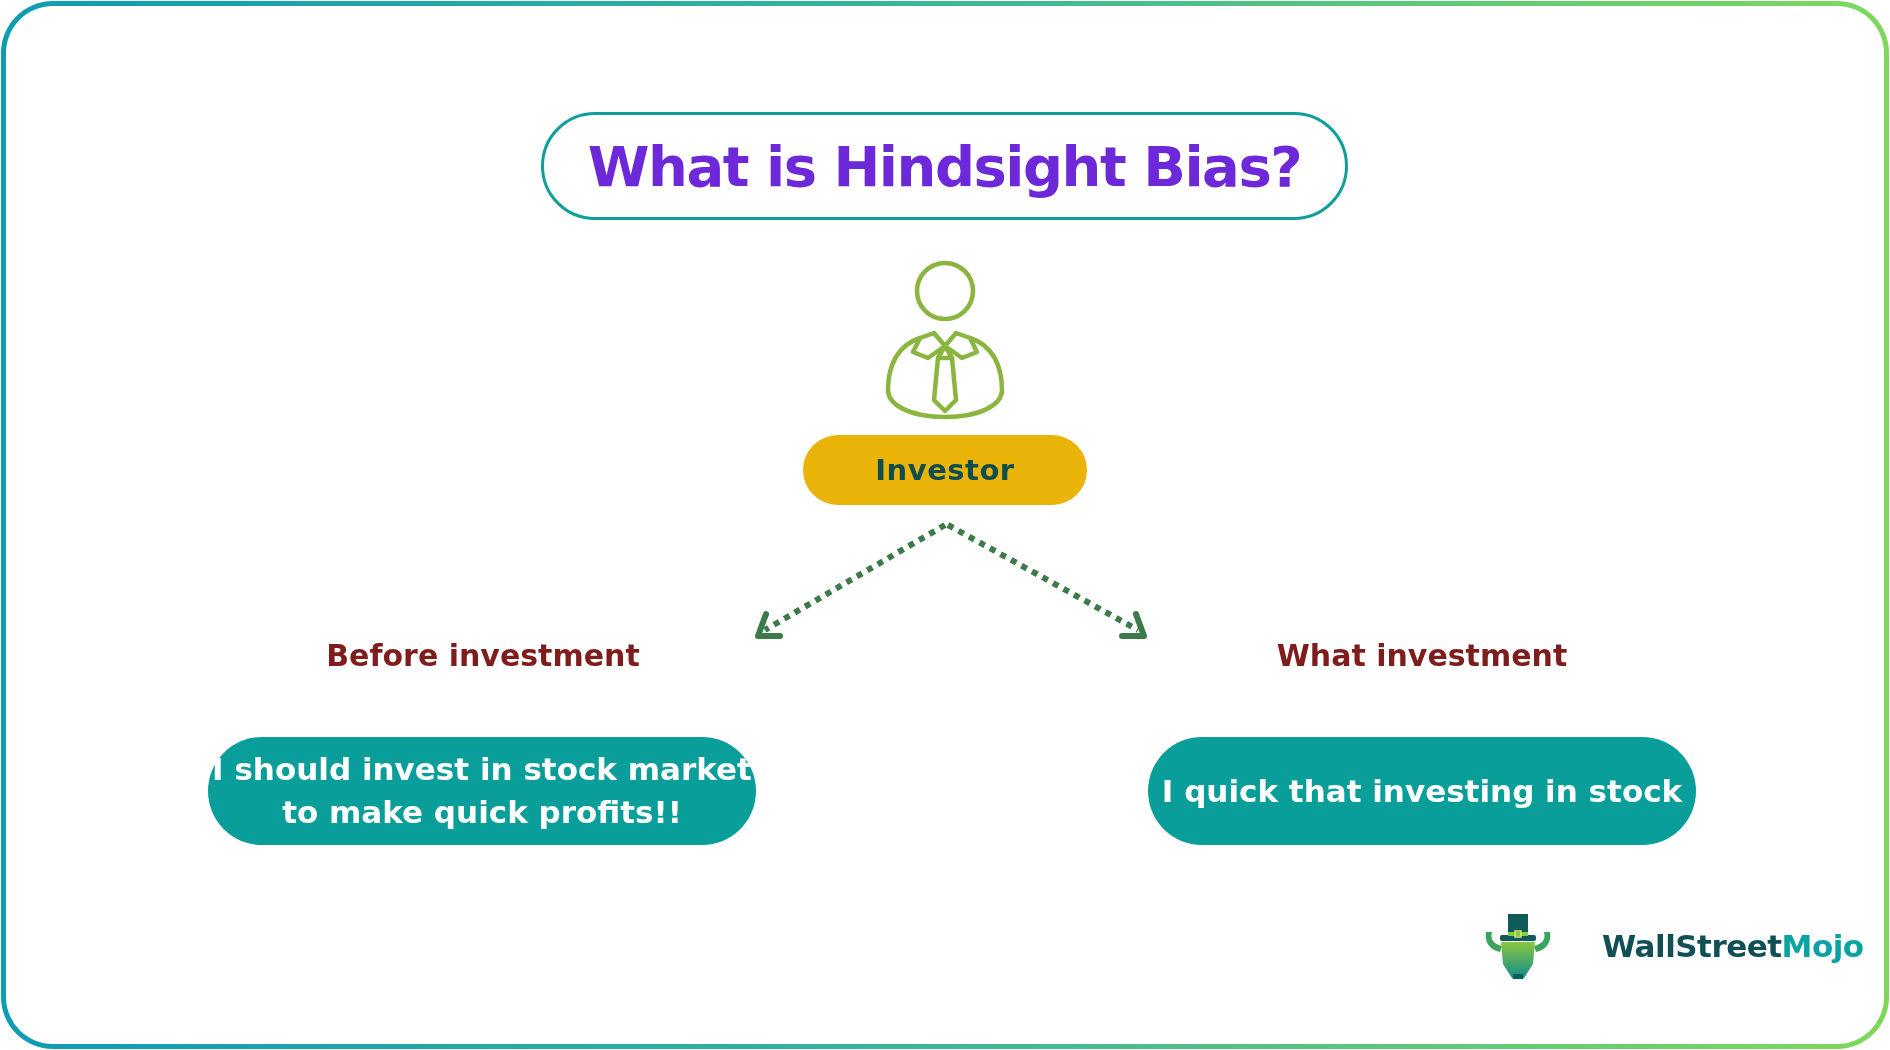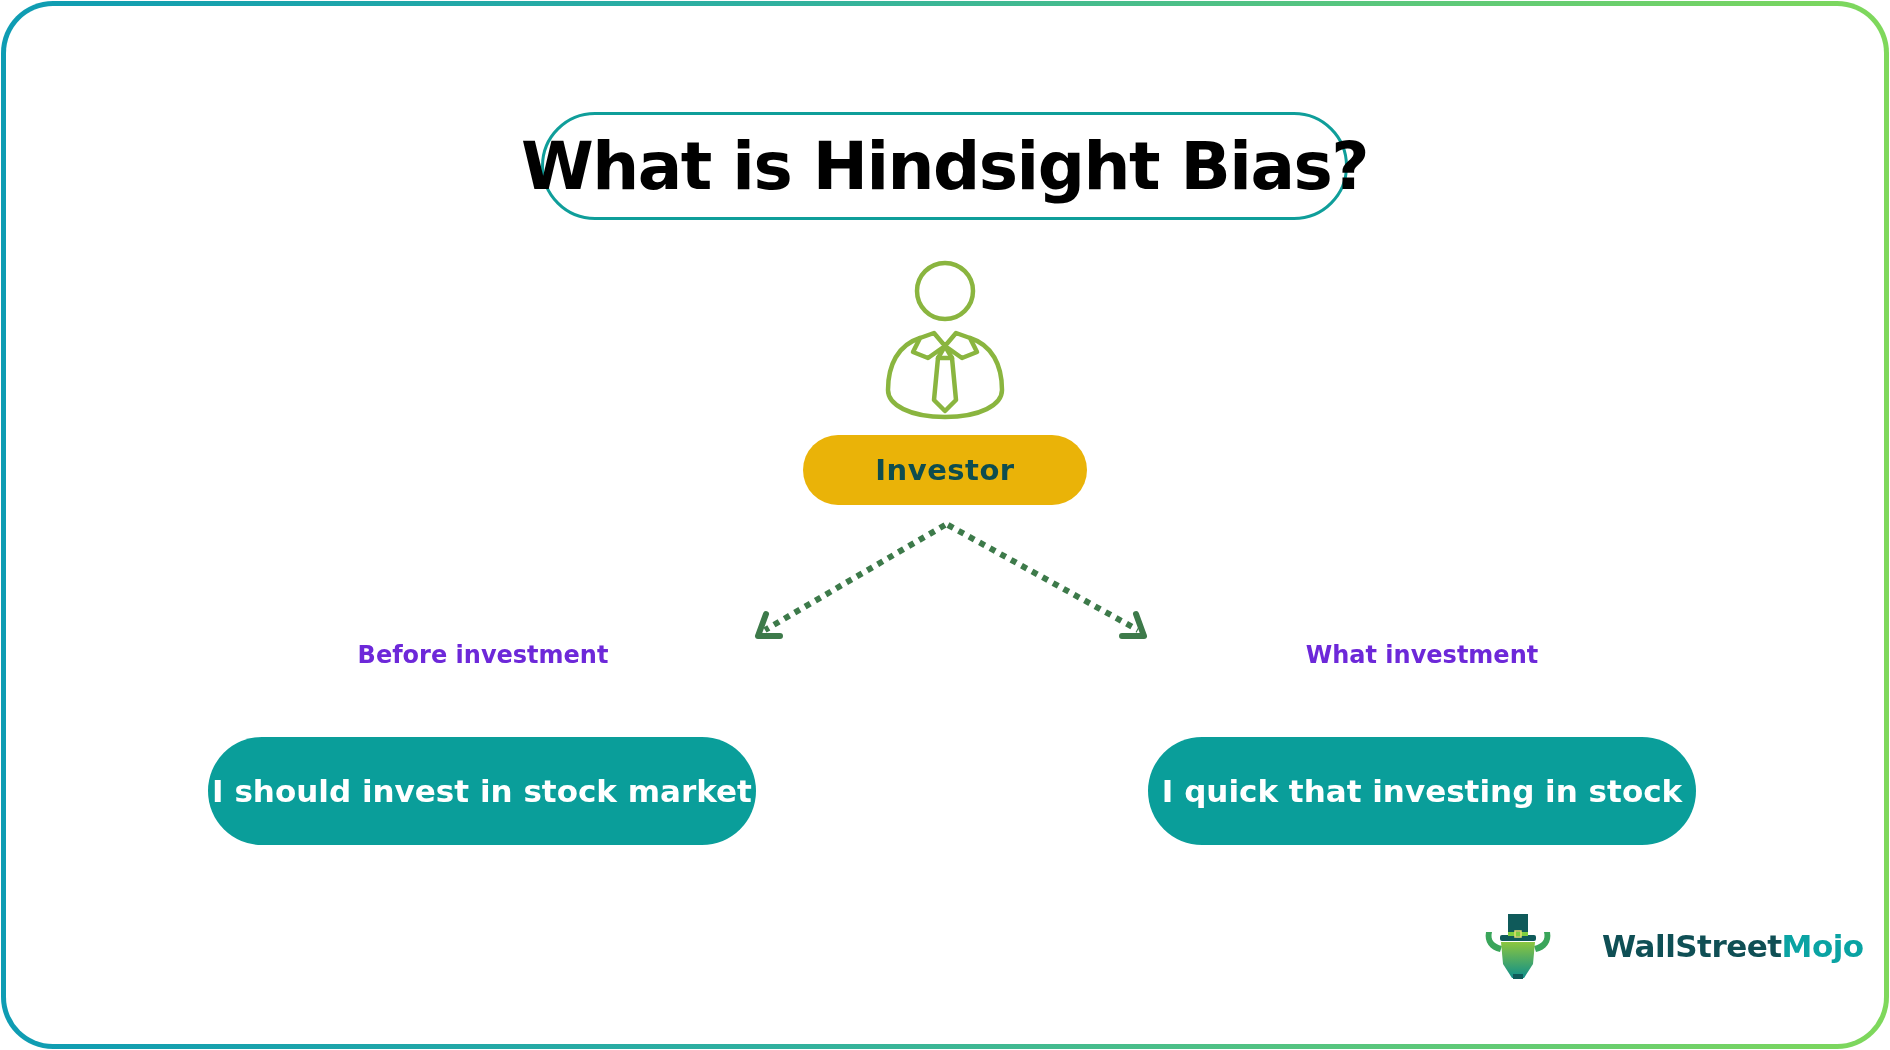--- a/index.html
+++ b/index.html
@@ -16,37 +16,37 @@
   .frame-inner {
     position: absolute; left: 5px; top: 5px; right: 5px; bottom: 5px;
     border-radius: 47px; background: #ffffff;
   }
   .title-pill {
     position: absolute; left: 541px; top: 112px; width: 807px; height: 108px;
     box-sizing: border-box; border: 3px solid #0f9e9a; border-radius: 54px;
     display: flex; align-items: center; justify-content: center; background: #fff;
   }
   .title-text {
-    font-family: "DejaVu Sans", sans-serif; font-weight: bold; font-size: 66px;
-    color: #000000; letter-spacing: -1.5px; white-space: nowrap;
+    font-family: "DejaVu Sans", sans-serif; font-weight: bold; font-size: 56px;
+    color: #6d28d9; letter-spacing: -1.5px; white-space: nowrap;
   }
   .person-icon { position: absolute; left: 870px; top: 255px; width: 150px; height: 170px; }
   .investor-pill {
     position: absolute; left: 803px; top: 435px; width: 284px; height: 70px;
     border-radius: 35px; background: #eab308;
     display: flex; align-items: center; justify-content: center;
   }
   .investor-text {
     font-weight: bold; font-size: 29px; color: #0e4d4f; letter-spacing: 0.5px;
   }
   .arrows { position: absolute; left: 740px; top: 510px; width: 420px; height: 140px; }
   .branch-label {
     position: absolute; top: 630px; height: 50px;
     display: flex; align-items: center; justify-content: center;
-    font-weight: bold; font-size: 24px; color: #6d28d9; white-space: nowrap;
+    font-weight: bold; font-size: 30px; color: #7f1d1d; white-space: nowrap;
   }
   .branch-left { left: 280px; width: 406px; }
   .branch-right { left: 1220px; width: 404px; }
   .quote-pill {
     position: absolute; top: 717px; height: 108px; width: 548px;
     border-radius: 54px; background: #0a9e9a; box-sizing: border-box;
     display: flex; flex-direction: column; align-items: center; justify-content: center;
     color: #ffffff; font-weight: bold; font-size: 31px; line-height: 43px; text-align: center; margin-top: 20px;
   }
   .quote-left { left: 208px; }
@@ -89,20 +89,21 @@
     <line x1="208" y1="15" x2="398" y2="120"></line>
   </g>
   <path d="M404 126 L 396 104 M404 126 L 382 126" stroke="#3d7a4a" stroke-width="6" stroke-linecap="round"></path>
 </svg>
 
 <div class="branch-label branch-left">Before investment</div>
 <div class="branch-label branch-right">What investment</div>
 
 <div class="quote-pill quote-left">
   <span>I should invest in stock market</span>
+  <span>to make quick profits!!</span>
 </div>
 
 <div class="quote-pill quote-right">
   <span>I quick that investing in stock</span>
 </div>
 
 <div class="logo">
   <svg class="logo-icon" viewBox="0 0 72 76">
     <defs>
       <linearGradient id="bullg" x1="0" y1="0" x2="0" y2="1">

